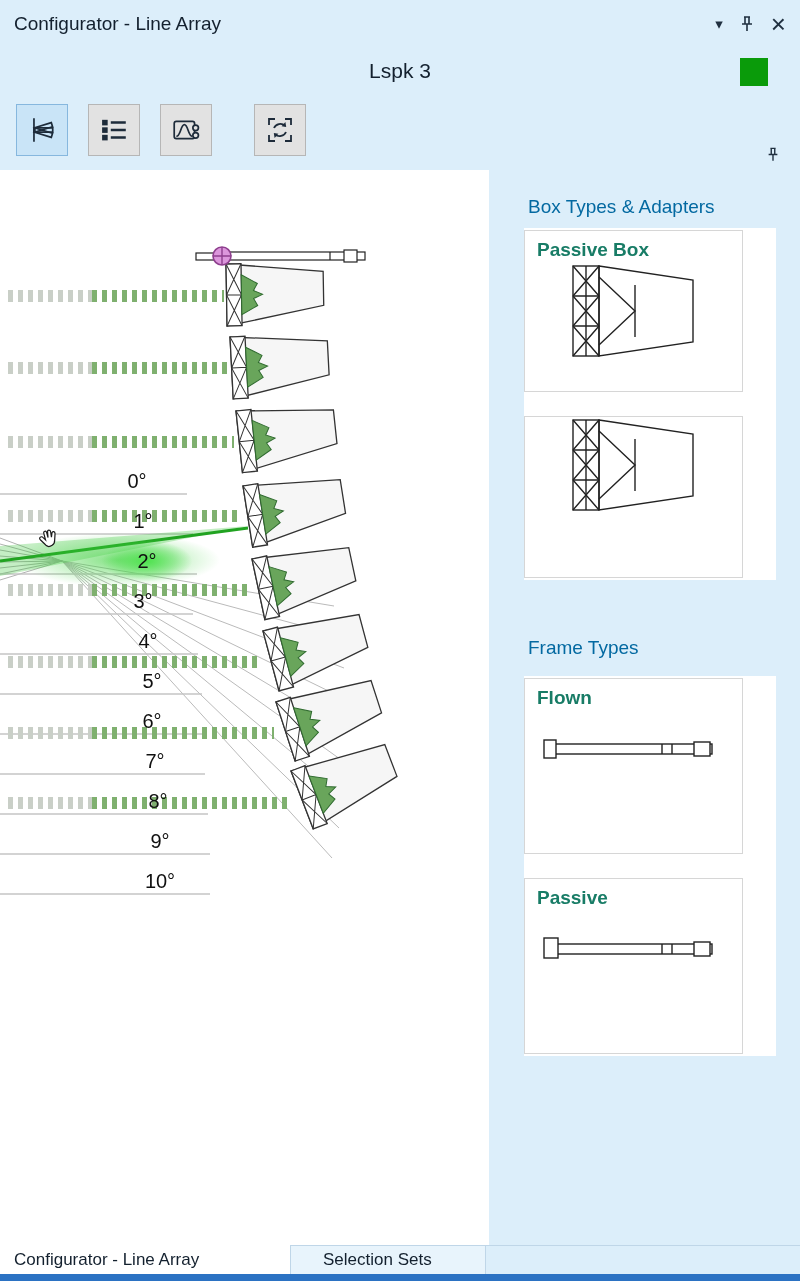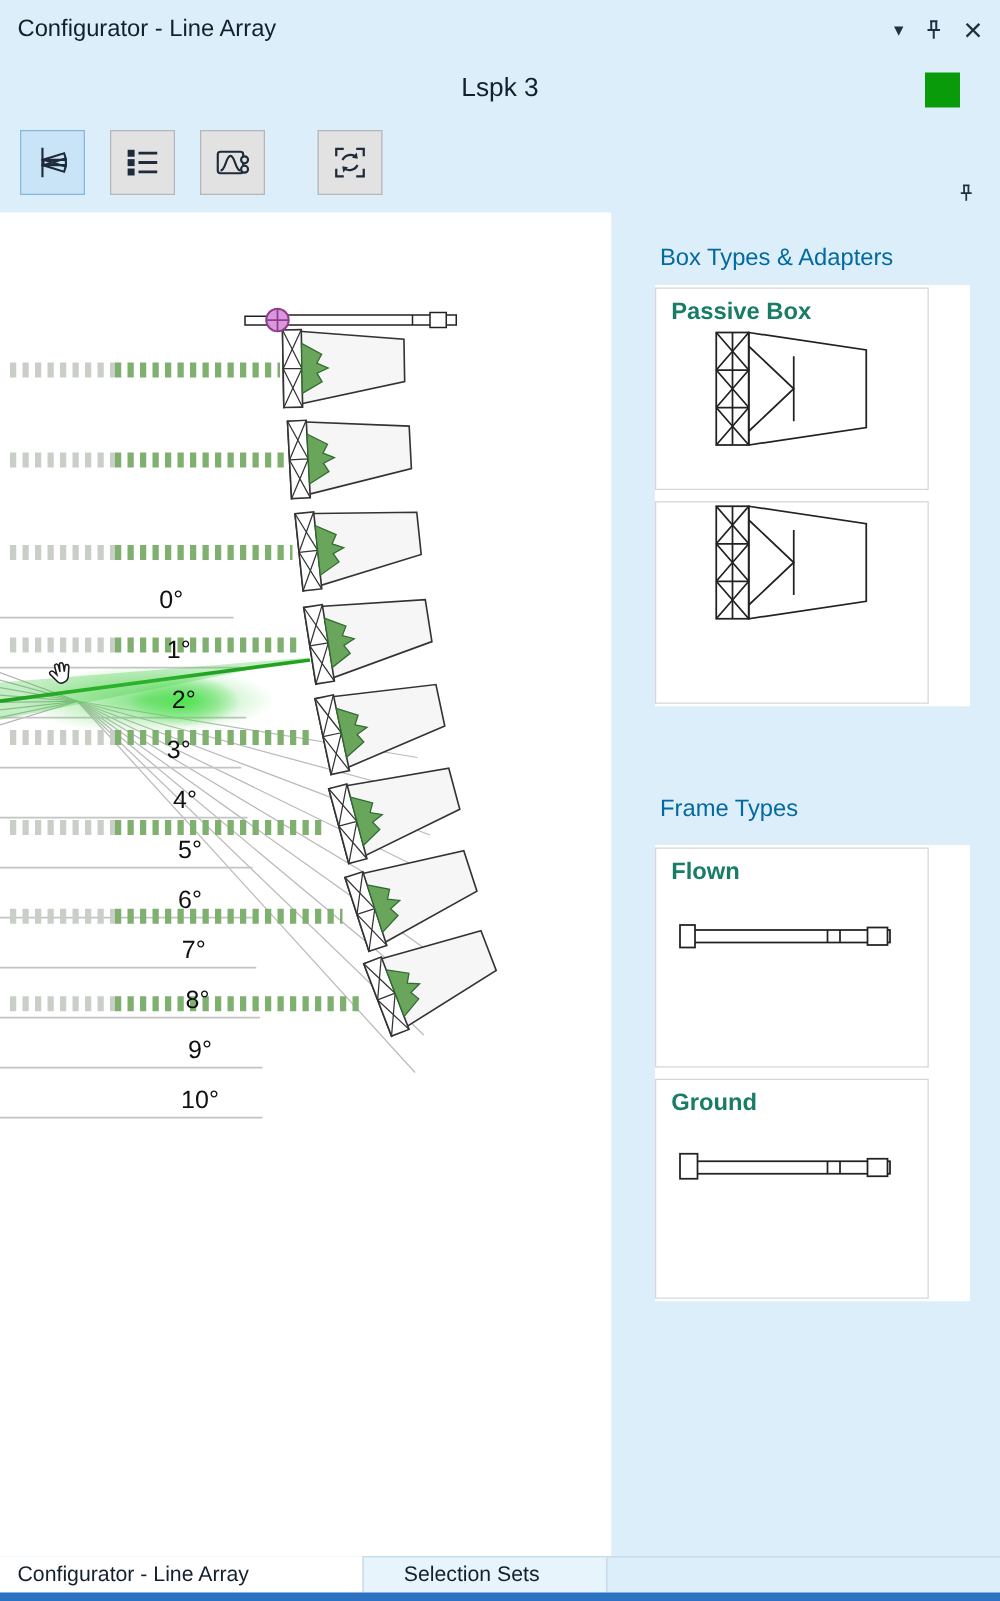--- a/index.html
+++ b/index.html
@@ -34,21 +34,21 @@
   }
   .angle-label.sel{
     background:radial-gradient(closest-side,rgba(74,226,74,.95),rgba(74,220,74,.40) 62%,rgba(74,220,74,0));
     padding:9px 36px;border-radius:50%;
   }
   .cursor{position:absolute;left:36px;top:356px;}
   
   .section-heading{position:absolute;left:528px;font-size:19px;color:#0369a1;}
   #box-heading{top:196px;}
   #frame-heading{top:637px;}
-  .group-white{position:absolute;left:524px;width:252px;background:#ffffff;display:flex;flex-direction:column;gap:9px;padding:2px 0;box-sizing:border-box;}
+  .group-white{position:absolute;left:524px;width:252px;background:#ffffff;display:flex;flex-direction:column;gap:24px;padding:2px 0;box-sizing:border-box;}
   #box-group{top:228px;}
   #frame-group{top:676px;}
   .card{width:219px;background:#fff;border:1px solid #d6d6d6;box-sizing:border-box;cursor:pointer;}
   .card-label{color:#187c66;font-weight:bold;font-size:19px;padding:8px 0 2px 12px;}
   .card svg{display:block;margin:0 auto 8px auto;}
   .boxcard{height:162px;}
   .framecard{height:176px;}
   .framecard svg{margin-top:18px;}
   
   .tabbar{position:absolute;left:0;top:1245px;right:0;height:28px;background:#dceefa;border-top:1px solid #bfd6e8;box-sizing:content-box;}
@@ -291,21 +291,21 @@
       <svg width="200" height="40" viewBox="0 0 200 40">
         <g fill="#fff" stroke="#222" stroke-width="1.4">
           <rect x="20" y="15" width="158" height="10"></rect>
           <rect x="10" y="11" width="12" height="18"></rect>
           <path d="M128,15 V25 M138,15 V25" fill="none"></path>
           <rect x="160" y="13" width="16" height="14"></rect>
         </g>
       </svg>
     </div>
     <div class="card framecard">
-      <div class="card-label">Ground</div>
+      <div class="card-label">Passive</div>
       <svg width="200" height="40" viewBox="0 0 200 40">
         <g fill="#fff" stroke="#222" stroke-width="1.4">
           <rect x="20" y="15" width="158" height="10"></rect>
           <rect x="10" y="9" width="14" height="20"></rect>
           <path d="M128,15 V25 M138,15 V25" fill="none"></path>
           <rect x="160" y="13" width="16" height="14"></rect>
         </g>
       </svg>
     </div>
   </div>

